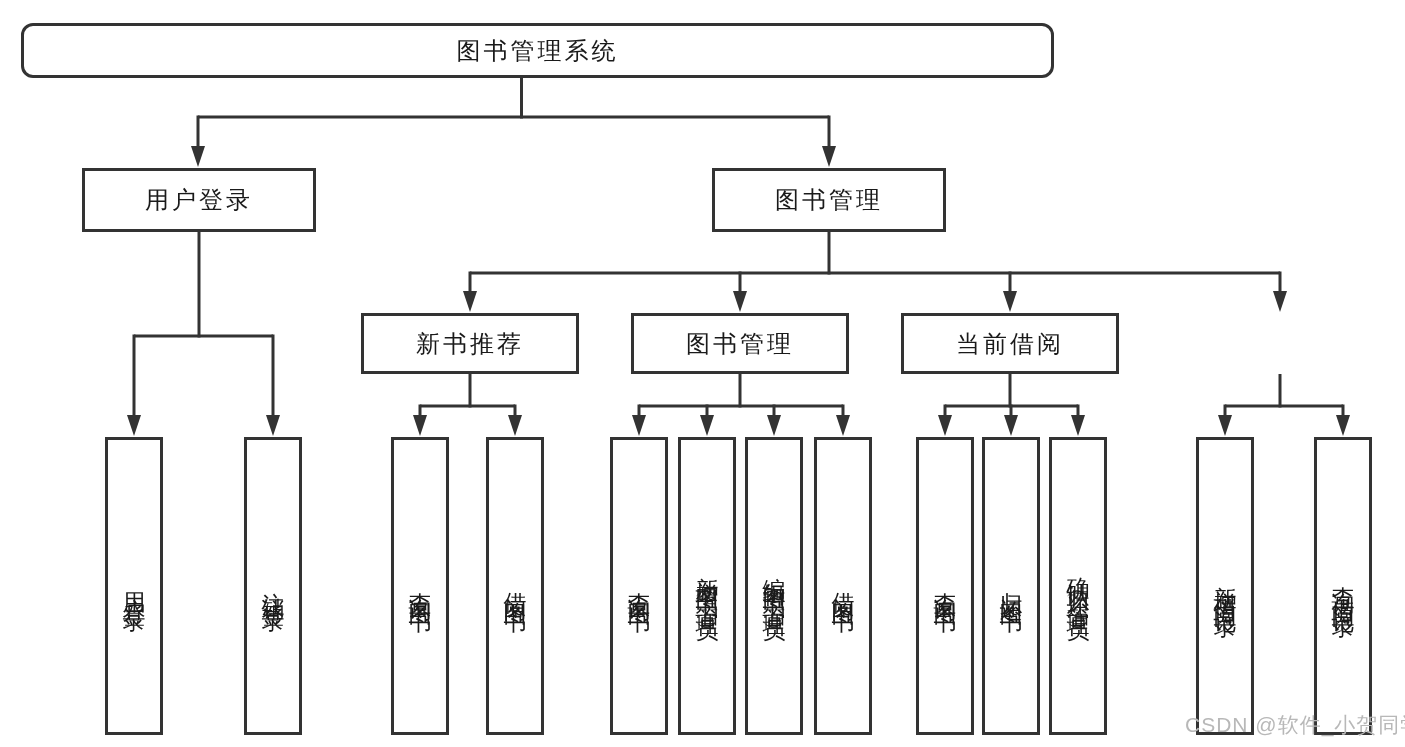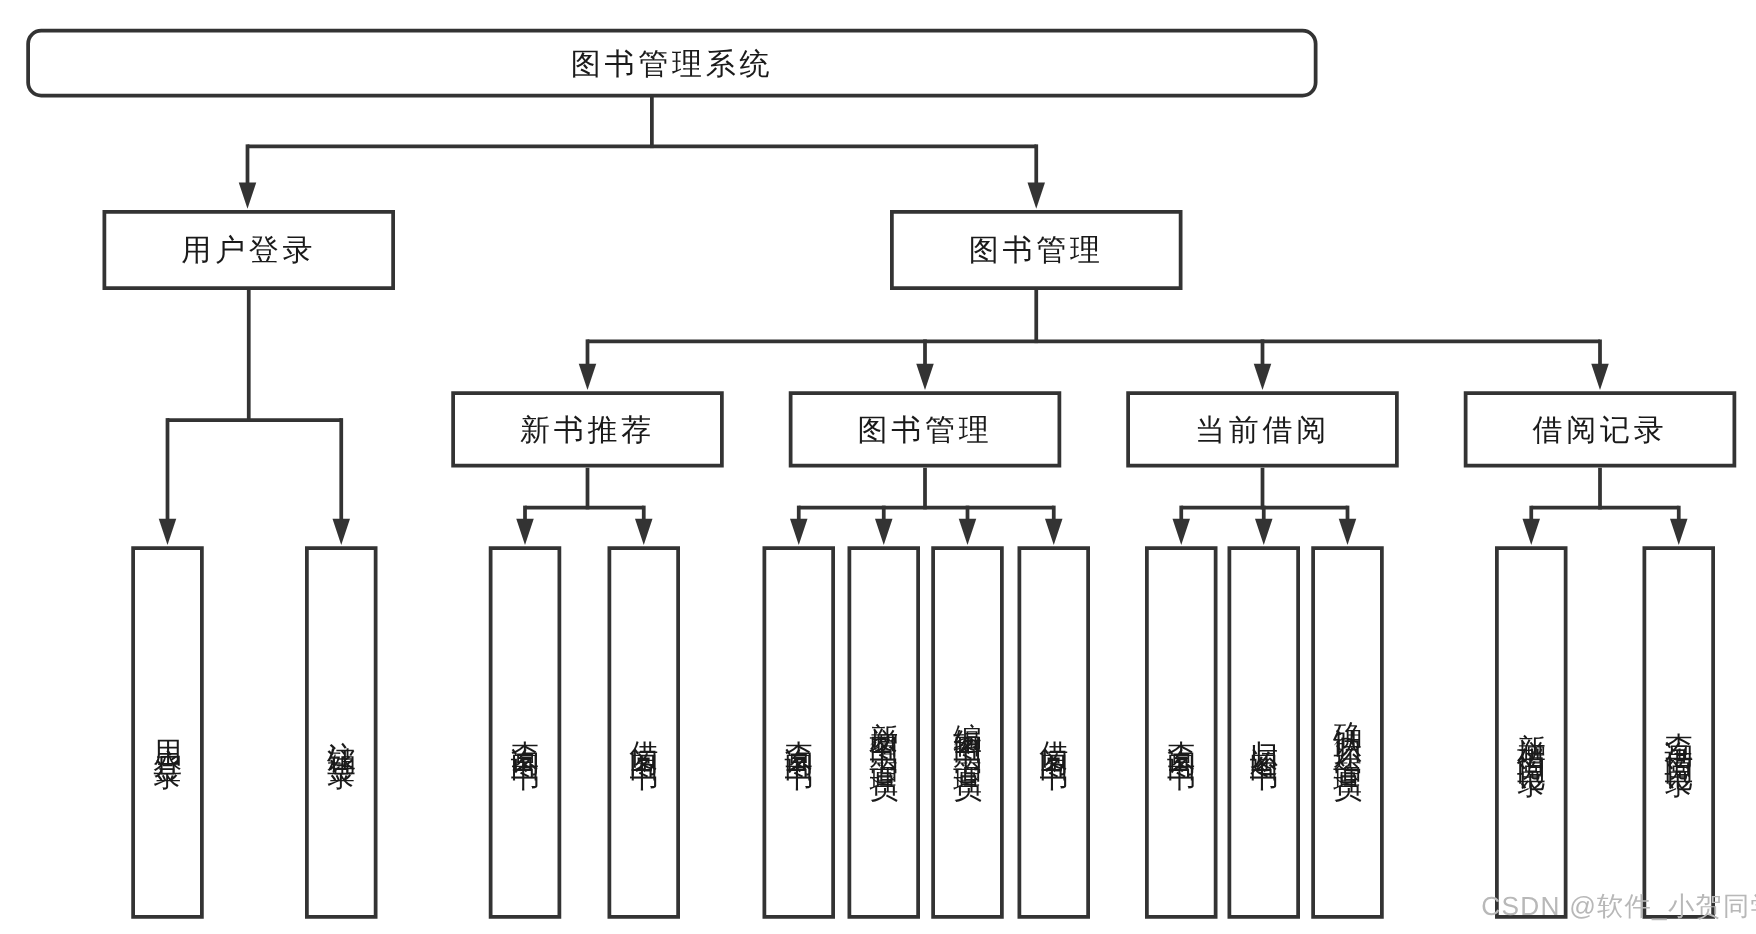--- a/index.html
+++ b/index.html
@@ -127,21 +127,20 @@
   </svg>
 
   <div class="box h n-root">图书管理系统</div>
 
   <div class="box h n-l2a">用户登录</div>
   <div class="box h n-s1">新书推荐</div>
 
   <div class="box h n-l2b">图书管理</div>
   <div class="box h n-s2">图书管理</div>
   <div class="box h n-s3">当前借阅</div>
-  <div class="box h n-s4">借阅记录</div>
 
   <div class="box v leaf g1l1">用户登录</div>
   <div class="box v leaf g1l2">注销登录</div>
 
   <div class="box v leaf g2l1">查询图书</div>
   <div class="box v leaf g2l2">借阅图书</div>
 
   <div class="box v leaf g3l1">查询图书</div>
   <div class="box v leaf g3l2">新增图书（管理员）</div>
   <div class="box v leaf g3l3">编辑图书（管理员）</div>

